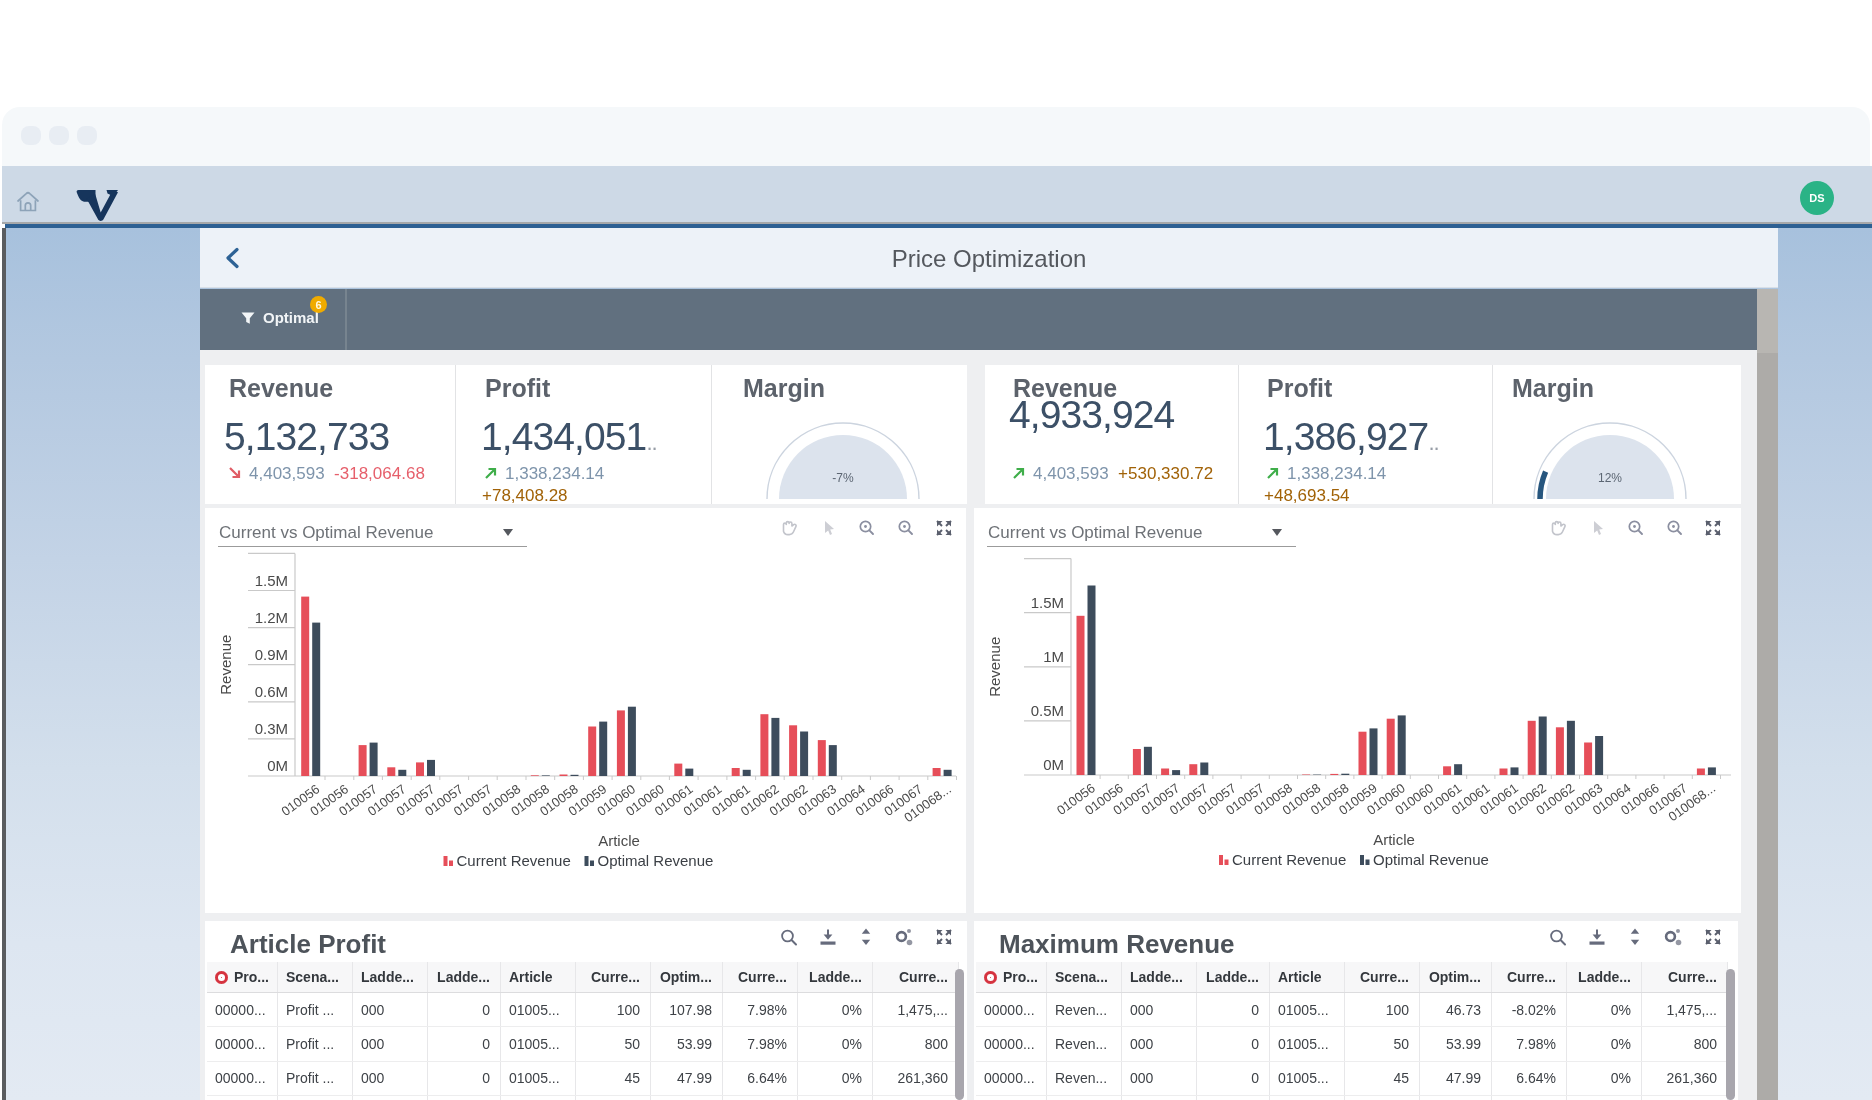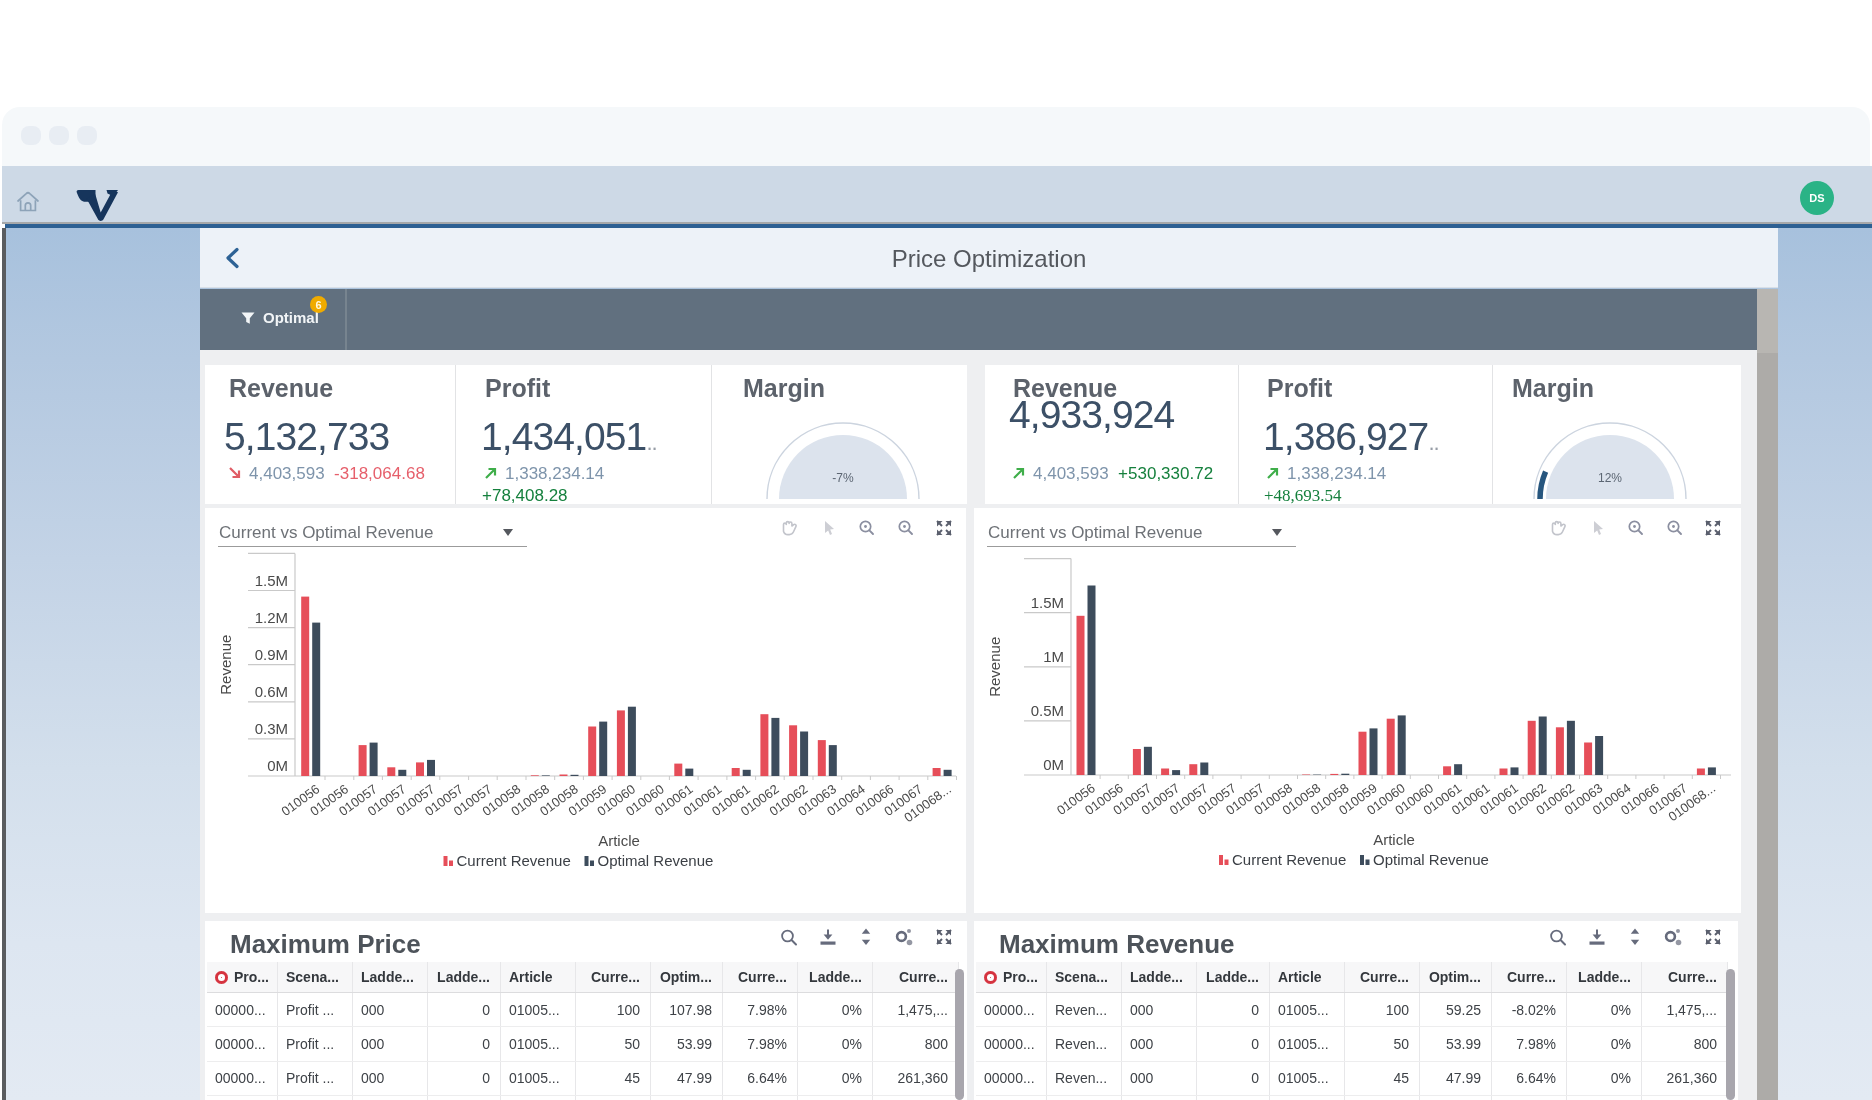--- a/index.html
+++ b/index.html
@@ -12,21 +12,21 @@
 color:#3e4247;display:flex;align-items:center;justify-content:flex-start;white-space:nowrap;overflow:hidden;}
 .tc[style*="right"]{justify-content:flex-end;}
 .tc b{font-weight:700;color:#34383d;}
 .redc{width:13px;height:13px;border-radius:50%;background:#d5333f;display:inline-block;margin-right:6px;
 box-shadow:inset 0 0 0 3px #d5333f, inset 0 0 0 6px #fff;flex:0 0 13px;}
 .kpit{position:absolute;font-size:25px;font-weight:700;color:#5c626b;}
 .kpin{position:absolute;font-size:39px;font-weight:400;color:#3c5067;letter-spacing:-0.9px;white-space:nowrap;}
 .kpis{position:absolute;font-size:17px;white-space:nowrap;}
 .bluen{color:#7e94ab;}
 .redn{color:#e65f6b;}
-.greenn{color:#15803d;}
+.greenn{color:#a16207;}
 </style></head><body>
 <div class="abs" style="left:2px;top:107px;width:1868px;height:59px;background:#f5f8fa;border-radius:18px 18px 0 0;"></div>
 <div class="abs" style="left:21px;top:126px;width:20px;height:19px;border-radius:8px;background:#e8edf3;"></div>
 <div class="abs" style="left:49px;top:126px;width:20px;height:19px;border-radius:8px;background:#e8edf3;"></div>
 <div class="abs" style="left:77px;top:126px;width:20px;height:19px;border-radius:8px;background:#e8edf3;"></div>
 <div class="abs" style="left:2px;top:166px;width:1870px;height:56px;background:#cdd9e6;"></div>
 <svg class="abs" style="left:15px;top:188px" width="27" height="28" viewBox="0 0 27 28">
 <path d="M3,13 L11.2,5.6 a2.6,2.6 0 0 1 3.6,0 L23,13" fill="none" stroke="#8da3b8" stroke-width="1.7" stroke-linecap="round"></path>
 <path d="M5.6,12.2 V22.5 H20.4 V12.2" fill="none" stroke="#8da3b8" stroke-width="1.7"></path>
 <path d="M10.3,22.5 V17.5 a2.7,2.7 0 0 1 5.4,0 V22.5" fill="none" stroke="#8da3b8" stroke-width="1.7"></path>
@@ -91,21 +91,21 @@
 <svg class="abs" style="left:1012px;top:466px" width="13" height="14" viewBox="0 0 13 14">
     <path d="M2,12 L11,3 M4.5,3 H11 V9.5" fill="none" stroke="#3fae4a" stroke-width="2.2"></path>
   </svg>
 <div class="kpis" style="left:1033px;top:464px;"><span class="bluen">4,403,593</span>&nbsp;&nbsp;<span class="greenn">+530,330.72</span></div>
 <div class="kpit" style="left:1267px;top:374px;">Profit</div>
 <div class="kpin" style="left:1263px;top:415px;">1,386,927<span style="font-size:22px;color:#979da6;">..</span></div>
 <svg class="abs" style="left:1266px;top:466px" width="13" height="14" viewBox="0 0 13 14">
     <path d="M2,12 L11,3 M4.5,3 H11 V9.5" fill="none" stroke="#3fae4a" stroke-width="2.2"></path>
   </svg>
 <div class="kpis" style="left:1287px;top:464px;"><span class="bluen">1,338,234.14</span></div>
-<div class="kpis" style="left:1264px;top:486px;font-family:Liberation Serif, serif;"><span class="greenn">+48,693.54</span></div>
+<div class="kpis" style="left:1264px;top:486px;"><span class="greenn">+48,693.54</span></div>
 <div class="kpit" style="left:1512px;top:374px;">Margin</div>
 <svg class="abs" style="left:1493px;top:365px" width="250" height="139" viewBox="0 0 250 139">
     <path d="M41,134 A76,76 0 0 1 193,134" fill="none" stroke="#ccd4df" stroke-width="1.4"></path>
     <path d="M53,134 A64,64 0 0 1 181,134 Z" fill="#dce3ed"></path>
     <path d="M47.0,134.0 A70,70 0 0 1 52.6,106.6" fill="none" stroke="#27567e" stroke-width="5.5"></path>
     <text x="117" y="117" font-size="12" fill="#5c6673" text-anchor="middle">12%</text>
   </svg>
 <div class="card" style="left:205px;top:508px;width:761px;height:405px;"></div>
 <div class="card" style="left:974px;top:508px;width:767px;height:405px;"></div>
 <div class="abs" style="left:205px;top:512px;width:761px;height:48px;">
@@ -346,21 +346,21 @@
       <text x="420" y="337" font-size="15" fill="#4a4a4a" text-anchor="middle">Article</text>
       <rect x="245.0" y="347" width="4" height="10" fill="#e64e59"></rect>
       <rect x="250.5" y="351.5" width="4" height="5.5" fill="#e64e59"></rect>
       <text x="258.0" y="357" font-size="15" fill="#3c4046">Current Revenue</text>
       <rect x="386.0" y="347" width="4" height="10" fill="#3d4c5c"></rect>
       <rect x="391.5" y="351.5" width="4" height="5.5" fill="#3d4c5c"></rect>
       <text x="399.0" y="357" font-size="15" fill="#3c4046">Optimal Revenue</text>
     </svg>
   </div>
 <div class="card" style="left:205px;top:921px;width:762px;height:179px;overflow:hidden;">
-    <div class="abs" style="left:25px;top:8px;font-size:26px;font-weight:700;color:#4d535a;">Maximum Price</div>
+    <div class="abs" style="left:25px;top:8px;font-size:26px;font-weight:700;color:#4d535a;">Article Profit</div>
     <svg width="760" height="36" viewBox="0 0 760 36" style="position:absolute;left:0;top:6px">
       <circle cx="582.5" cy="9" r="5.4" fill="none" stroke="#666b7c" stroke-width="1.8"></circle>
       <line x1="586.8" y1="13.3" x2="591" y2="17.5" stroke="#666b7c" stroke-width="2" stroke-linecap="round"></line>
       <line x1="623" y1="2.5" x2="623" y2="11" stroke="#666b7c" stroke-width="2"></line>
       <path d="M618.6,7.5 L623,12.8 L627.4,7.5 Z" fill="#666b7c"></path>
       <rect x="615.5" y="14.5" width="15" height="3.2" fill="#666b7c"></rect>
       <path d="M661,1.5 L656.8,6.8 L665.2,6.8 Z" fill="#666b7c"></path>
       <path d="M661,18 L656.8,12.7 L665.2,12.7 Z" fill="#666b7c"></path>
       <circle cx="696.5" cy="9.5" r="4.4" fill="none" stroke="#666b7c" stroke-width="2.6"></circle>
       <circle cx="704.5" cy="15.5" r="2.8" fill="#666b7c" opacity="0.7"></circle>
@@ -515,21 +515,21 @@
           <b>Curre...</b>
         </div>
       </div>
       <div class="trow">
         <div class="tc" style="width:71px;">00000...</div>
         <div class="tc" style="width:75px;">Reven...</div>
         <div class="tc" style="width:75px;">000</div>
         <div class="tc" style="width:73px;text-align:right;">0</div>
         <div class="tc" style="width:75px;">01005...</div>
         <div class="tc" style="width:75px;text-align:right;">100</div>
-        <div class="tc" style="width:72px;text-align:right;">59.25</div>
+        <div class="tc" style="width:72px;text-align:right;">46.73</div>
         <div class="tc" style="width:75px;text-align:right;">-8.02%</div>
         <div class="tc" style="width:75px;text-align:right;">0%</div>
         <div class="tc" style="width:86px;text-align:right;">1,475,...</div>
       </div>
       <div class="trow">
         <div class="tc" style="width:71px;">00000...</div>
         <div class="tc" style="width:75px;">Reven...</div>
         <div class="tc" style="width:75px;">000</div>
         <div class="tc" style="width:73px;text-align:right;">0</div>
         <div class="tc" style="width:75px;">01005...</div>

